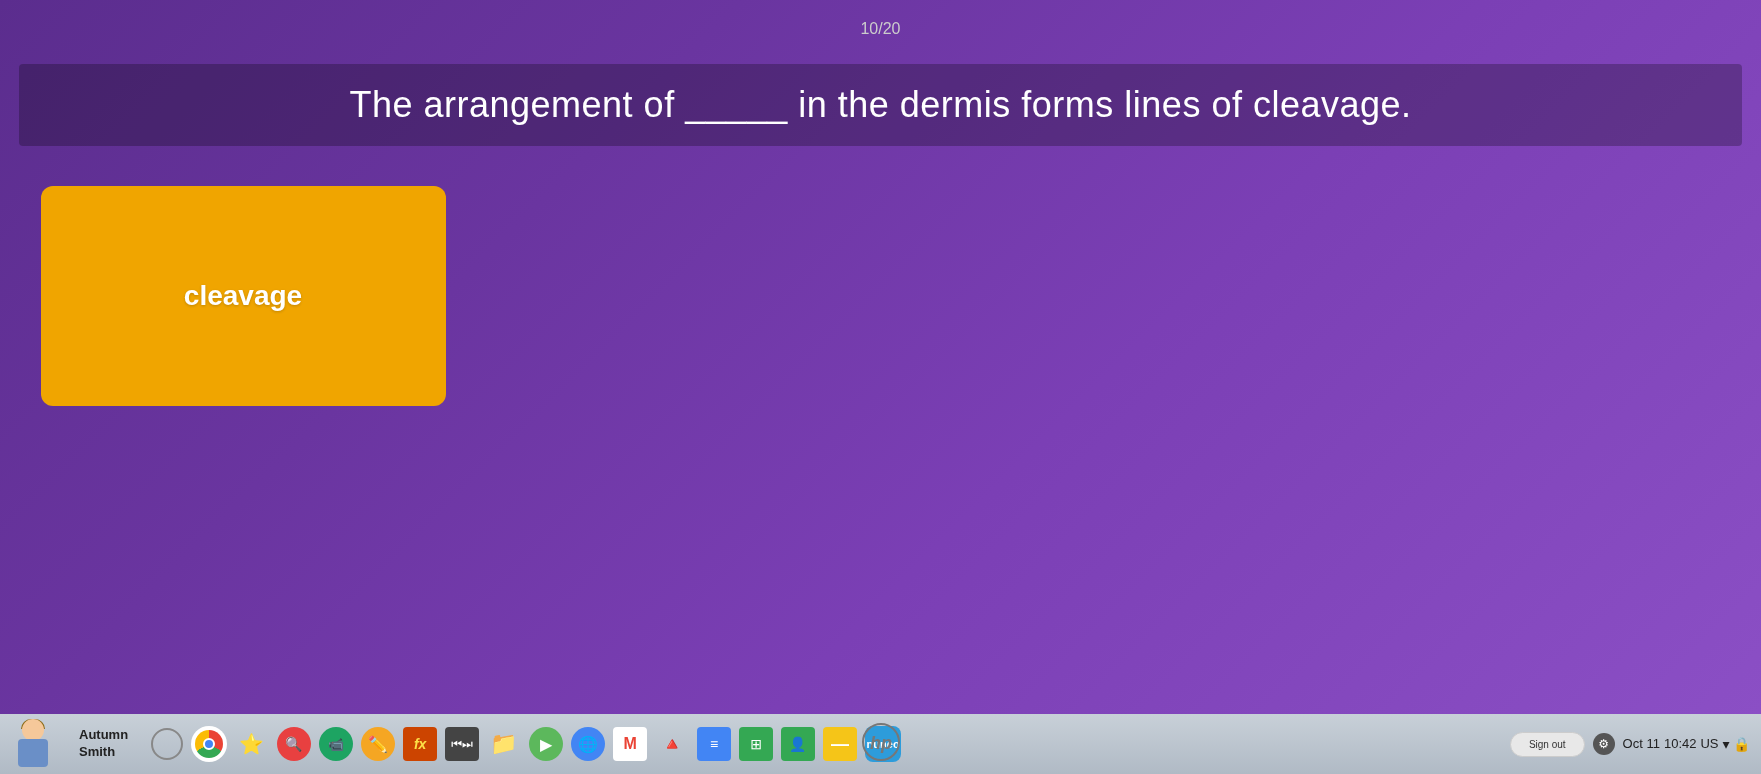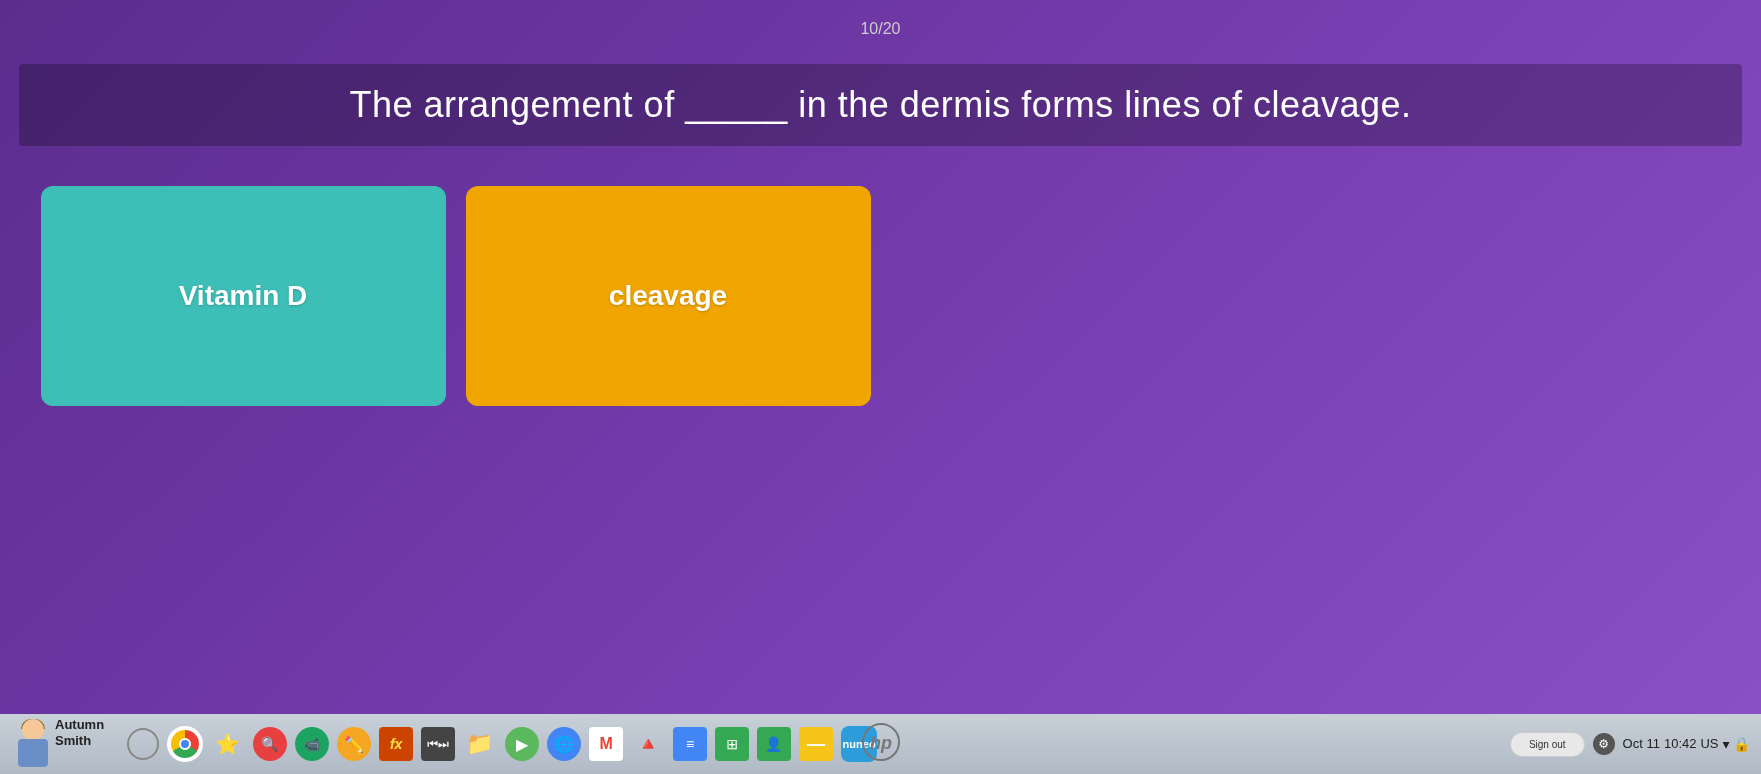--- a/index.html
+++ b/index.html
@@ -104,21 +104,22 @@
       background: linear-gradient(to bottom, #c8d0d8, #b0bac5);
       display: flex;
       align-items: center;
       padding: 0 10px;
       gap: 8px;
     }
 
     
     .user-area {
       display: flex;
-      gap: 0;
+      align-items: center;
+      gap: 24px;
       margin-right: 15px;
     }
 
     .avatar {
       width: 45px;
       height: 55px;
       display: flex;
       align-items: center;
       justify-content: center;
     }
@@ -301,21 +302,20 @@
 
 <div class="quiz-area">
 
   <div class="progress-text">10/20</div>
 
   <div class="question-container">
     <span class="question-text">The arrangement of _____ in the dermis forms lines of cleavage.</span>
   </div>
 
   <div class="answers-grid">
-    <button class="answer-btn answer-vitamind">Vitamin D</button>
     <button class="answer-btn answer-keratin">cleavage</button>
   </div>
 
 </div>
 
 <div class="taskbar">
 
   <div class="user-area">
     <div class="avatar">
       <div class="avatar-figure">

